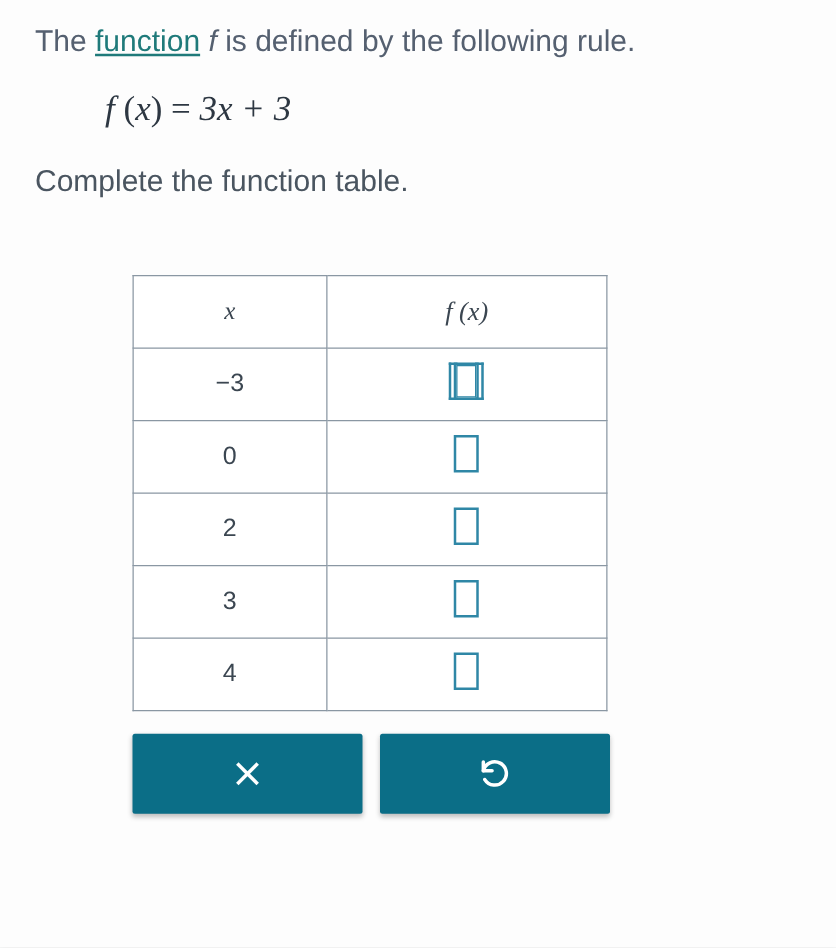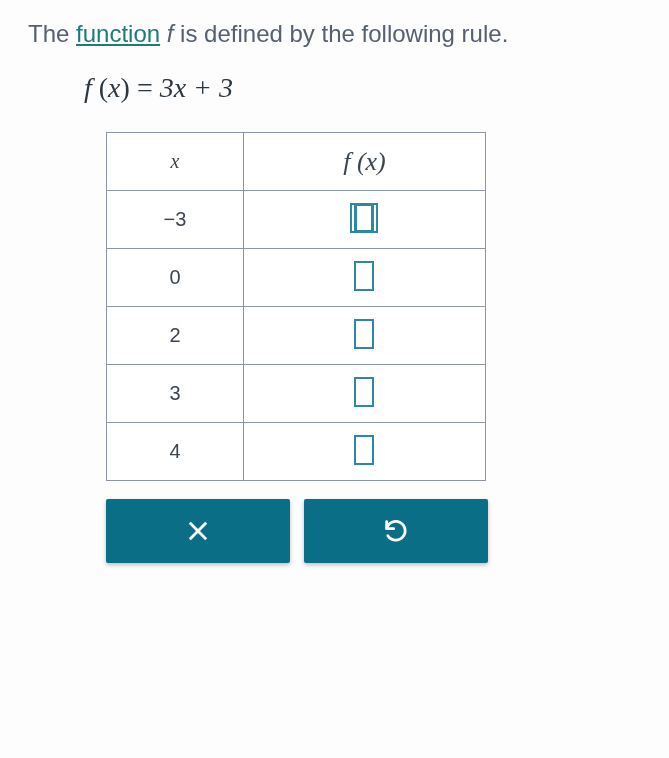--- a/index.html
+++ b/index.html
@@ -56,21 +56,21 @@
   th, td {
     border: 1px solid #8a97a3;
     text-align: center;
     vertical-align: middle;
     height: 58px;
     font-weight: normal;
     color: #3b4651;
   }
   th { font-size: 20px; }
   .th-left { font-style: italic; font-family: Georgia, serif; }
-  .th-right { font-style: italic; font-family: "Times New Roman", Georgia, serif; font-size: 26px; }
+  .th-right { font-style: italic; font-family: "Times New Roman", Georgia, serif; font-size: 21px; }
   td.x-col { font-size: 20px; }
   td.fx-col { }
   .answer-box {
     display: inline-block;
     width: 20px;
     height: 30px;
     border: 2px solid #2f87a6;
     background: #fff;
   }
   .answer-box.active {
@@ -112,20 +112,21 @@
 <div class="card">
 
   <p class="intro">
     <span>The </span><span class="link">function</span><span> </span><em>f</em><span> is defined by the following rule.</span>
   </p>
 
   <p class="formula">
     <span>f</span><span class="roman"> (</span><span>x</span><span class="roman">)</span><span class="roman"> = </span><span>3x + 3</span>
   </p>
 
+  <p class="instruction">Complete the function table.</p>
 
   <div class="table-wrap">
     <table>
       <thead>
         <tr>
           <th class="th-left">x</th>
           <th class="th-right">
             <em>f</em><span> (</span><em>x</em><span>)</span>
           </th>
         </tr>

